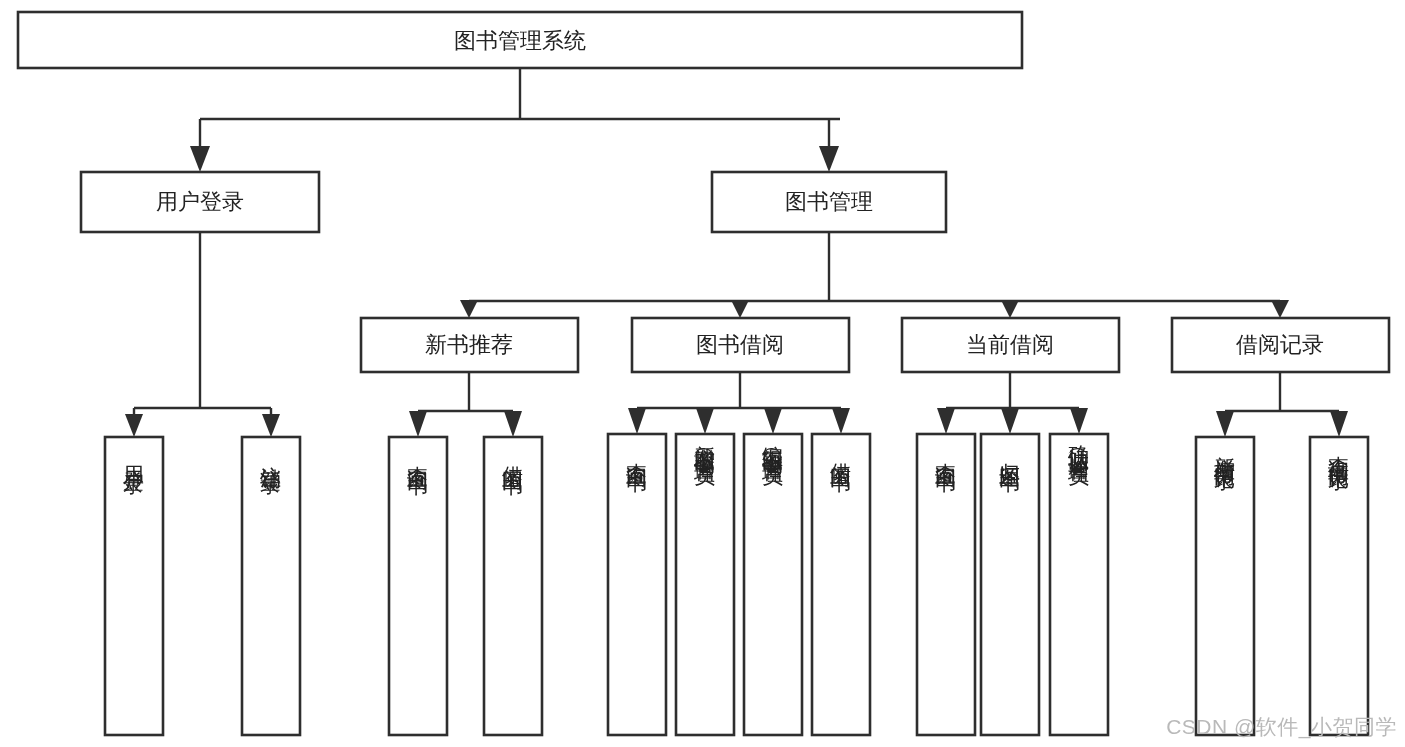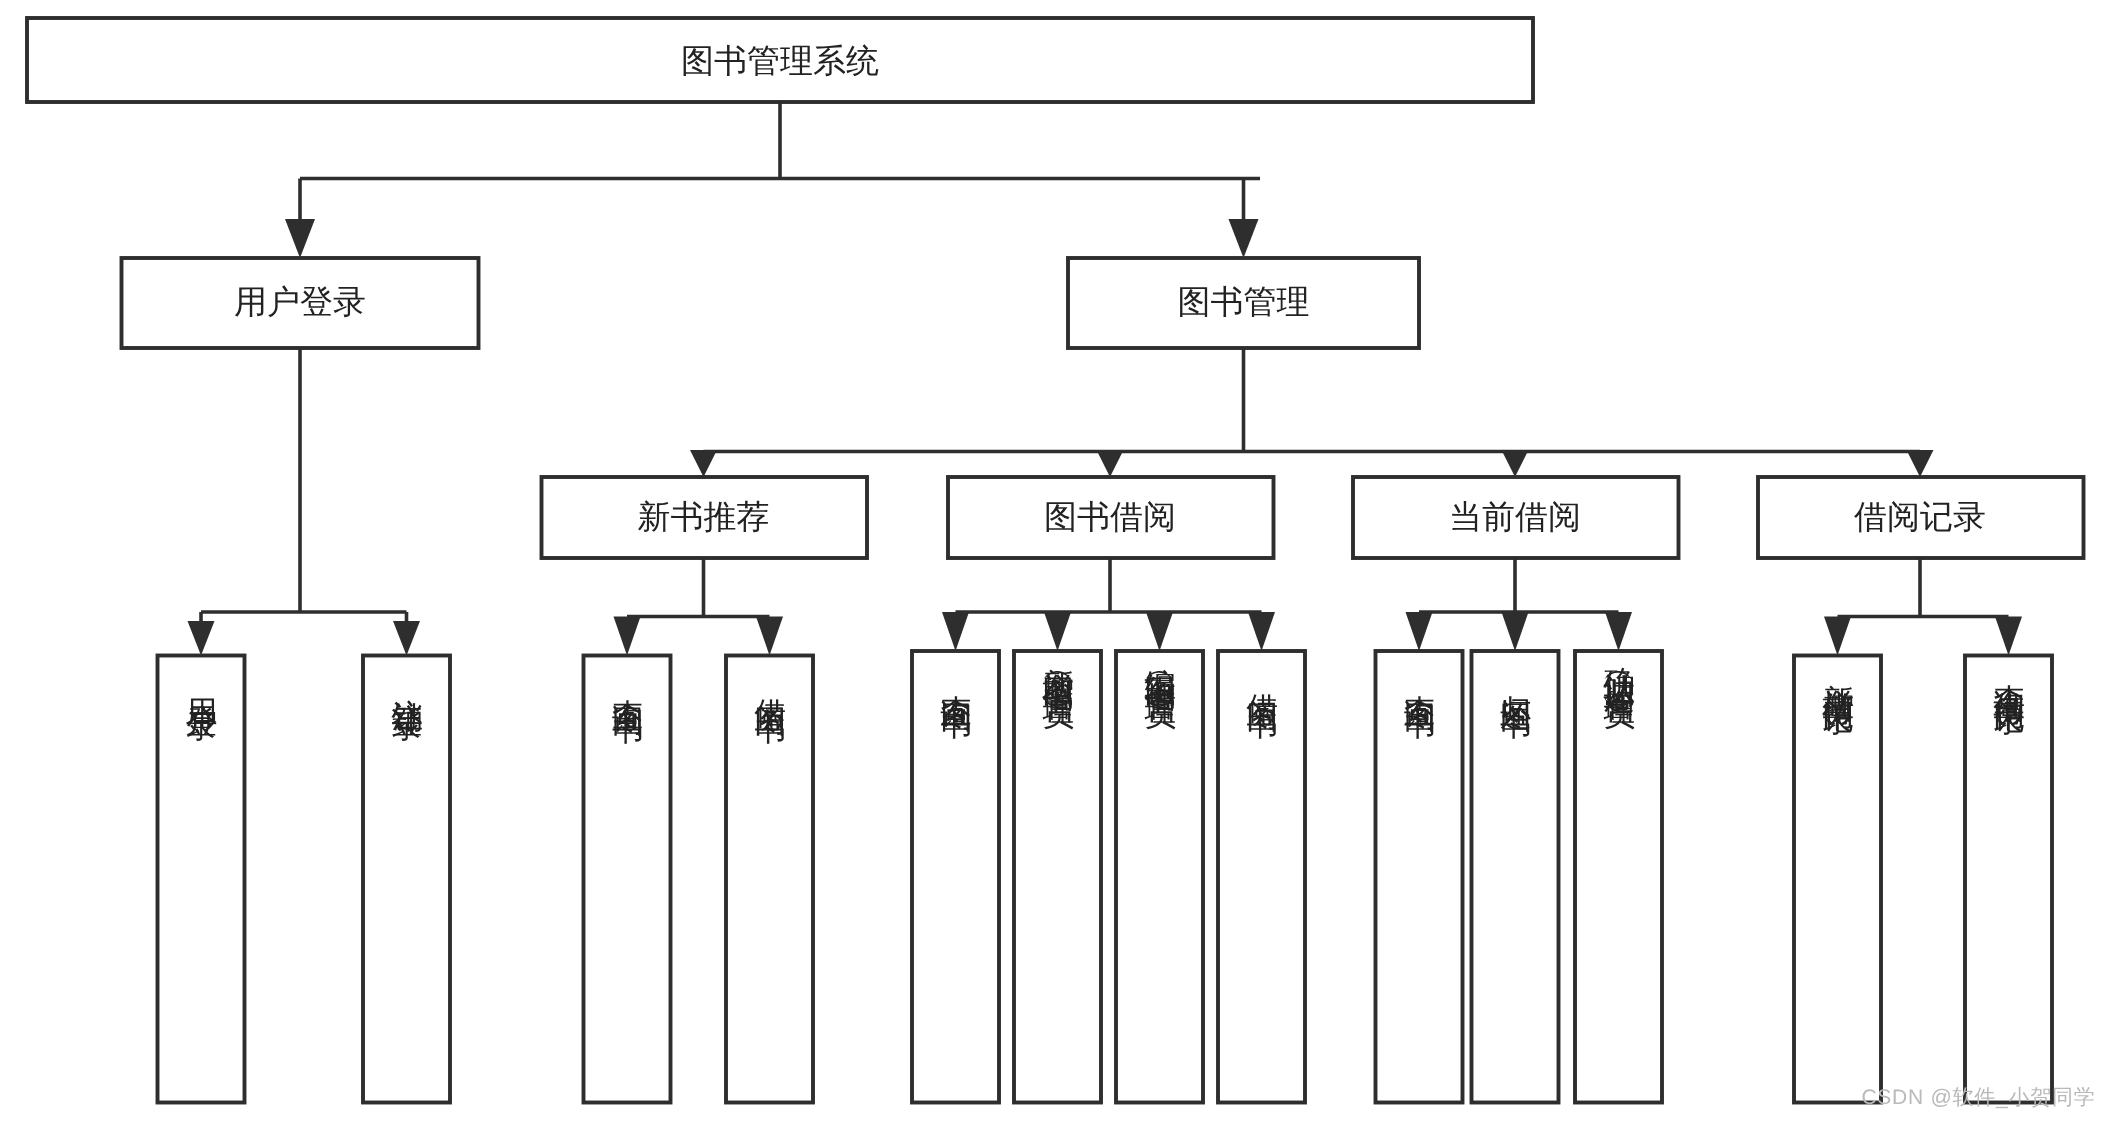--- a/index.html
+++ b/index.html
@@ -47,21 +47,21 @@
   }
   .arrow-head {
     fill: #2e2e2e;
     stroke: none;
   }
   .watermark {
     position: absolute;
     right: 8px;
     bottom: 6px;
     font-family: "Liberation Sans", "DejaVu Sans", sans-serif;
-    font-size: 14px;
+    font-size: 21px;
     color: #b9b9b9;
     letter-spacing: 0.5px;
     white-space: nowrap;
     pointer-events: none;
   }
 </style>
 </head>
 <body>
 
 <svg id="diagram" viewBox="0 0 1405 747" xmlns="http://www.w3.org/2000/svg">

